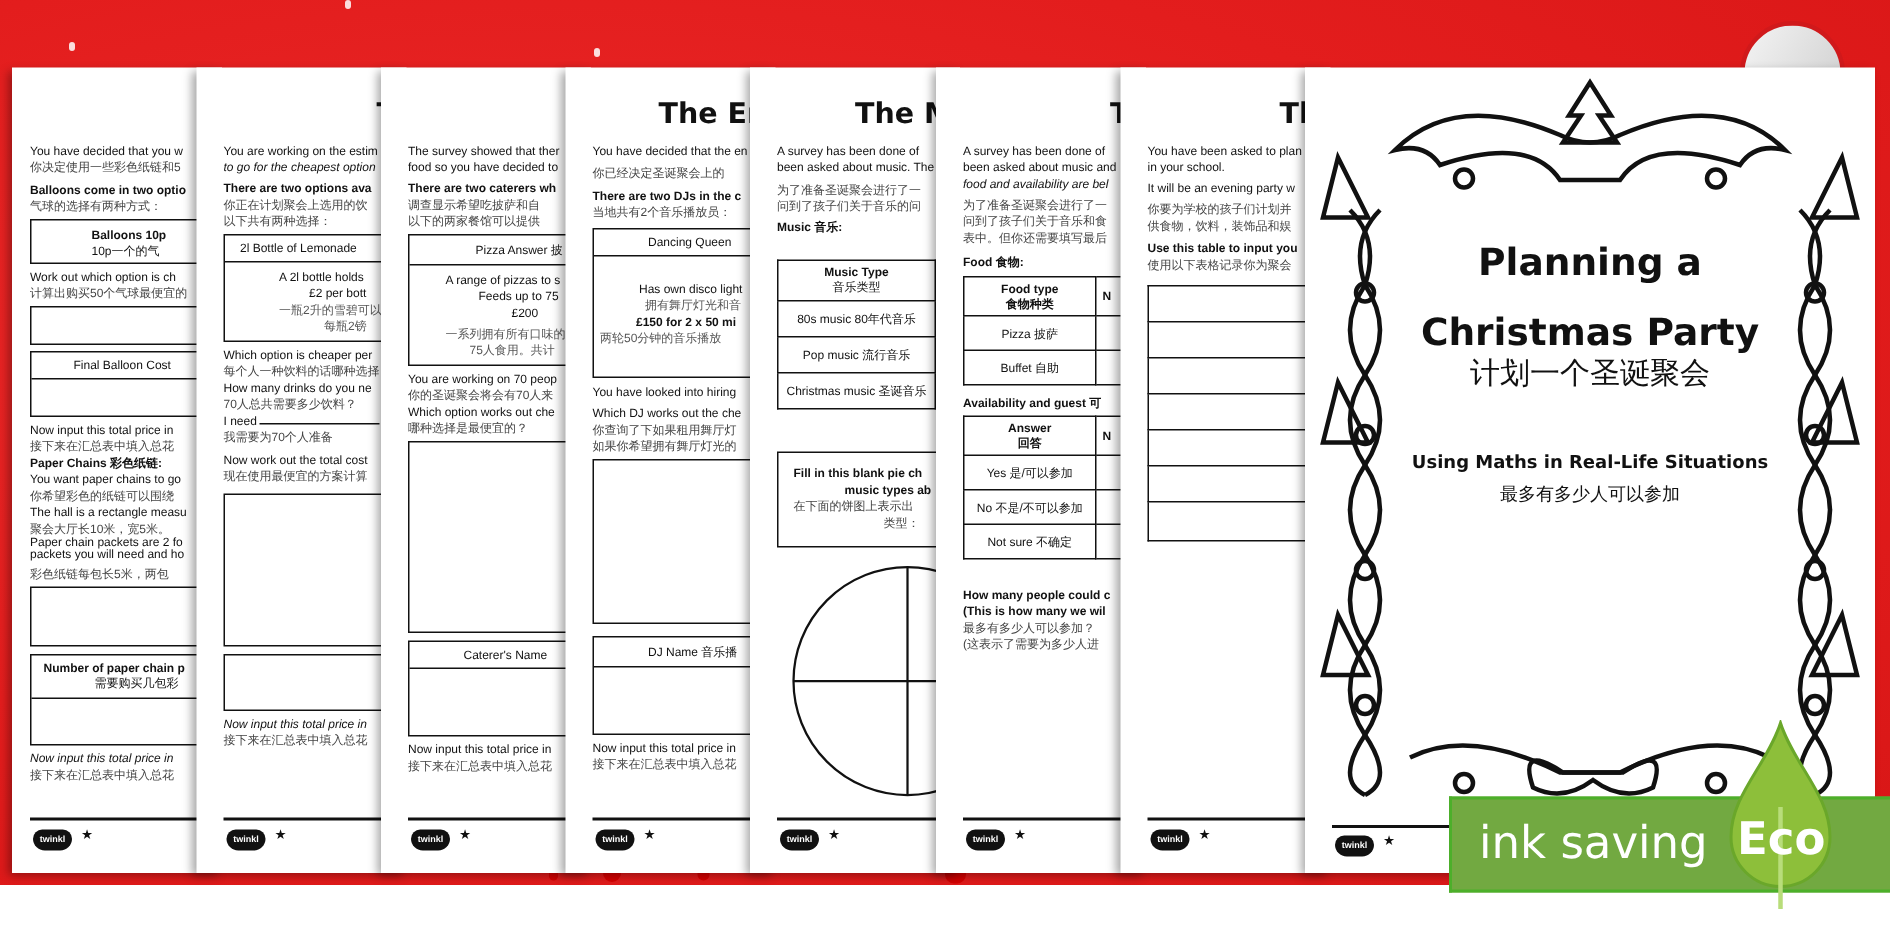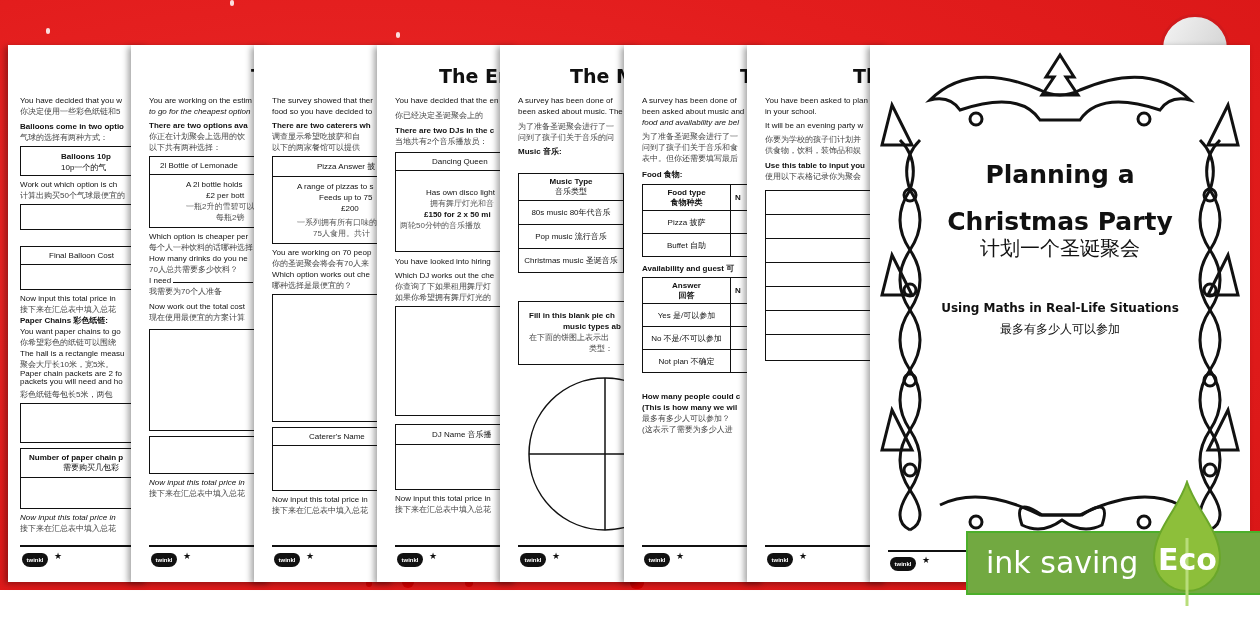--- a/index.html
+++ b/index.html
@@ -88,21 +88,21 @@
     <div class="p">You have decided that you w</div>
     <div class="zh">你决定使用一些彩色纸链和5</div>
     <div class="p b" style="margin-top:4px">Balloons come in two optio</div>
     <div class="zh">气球的选择有两种方式：</div>
     <div class="box" style="width:200px;margin-left:0">
       <div class="bd" style="padding:4px 0 2px 40px;text-align:left"><b>Balloons 10p</b><br><span>10p一个的气</span></div>
     </div>
     <div class="p">Work out which option is ch</div>
     <div class="zh">计算出购买50个气球最便宜的</div>
     <div class="empty" style="height:26px;margin-top:3px;width:200px"></div>
-    <div class="box" style="width:200px;margin-top:16px">
+    <div class="box" style="width:200px;margin-top:4px">
       <div class="hd" style="text-align:left;padding-left:28px">Final Balloon Cost</div>
       <div style="height:24px"></div>
     </div>
     <div class="p">Now input this total price in</div>
     <div class="zh">接下来在汇总表中填入总花</div>
     <div class="p b">Paper Chains 彩色纸链:</div>
     <div class="p">You want paper chains to go</div>
     <div class="zh">你希望彩色的纸链可以围绕</div>
     <div class="p">The hall is a rectangle measu</div>
     <div class="zh">聚会大厅长10米，宽5米。</div>
@@ -306,21 +306,21 @@
           </tr>
       <tr style="height:23px">
             <td>Yes 是/可以参加</td>
             <td></td>
           </tr>
       <tr style="height:23px">
             <td>No 不是/不可以参加</td>
             <td></td>
           </tr>
       <tr style="height:23px">
-            <td>Not plan 不确定</td>
+            <td>Not sure 不确定</td>
             <td></td>
           </tr>
     </tbody>
       </table>
     <div class="p b" style="margin-top:18px">How many people could c</div>
     <div class="p b">(This is how many we wil</div>
     <div class="zh">最多有多少人可以参加？</div>
     <div class="zh">(这表示了需要为多少人进</div>
   </div>
   <div class="footer-line" style="left:18px"></div>

